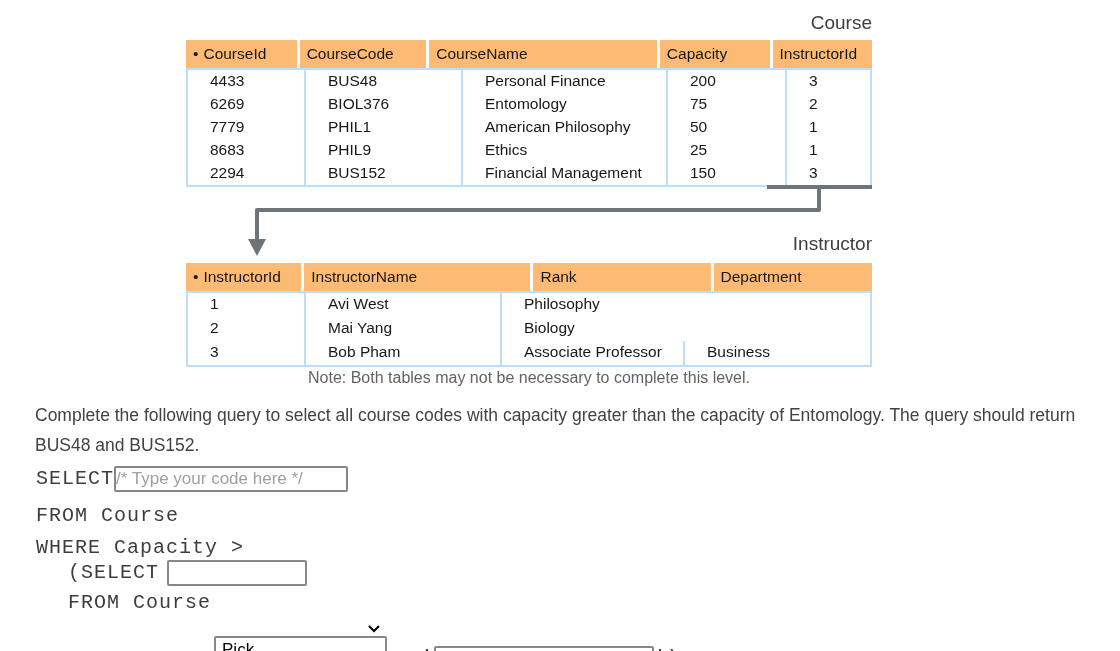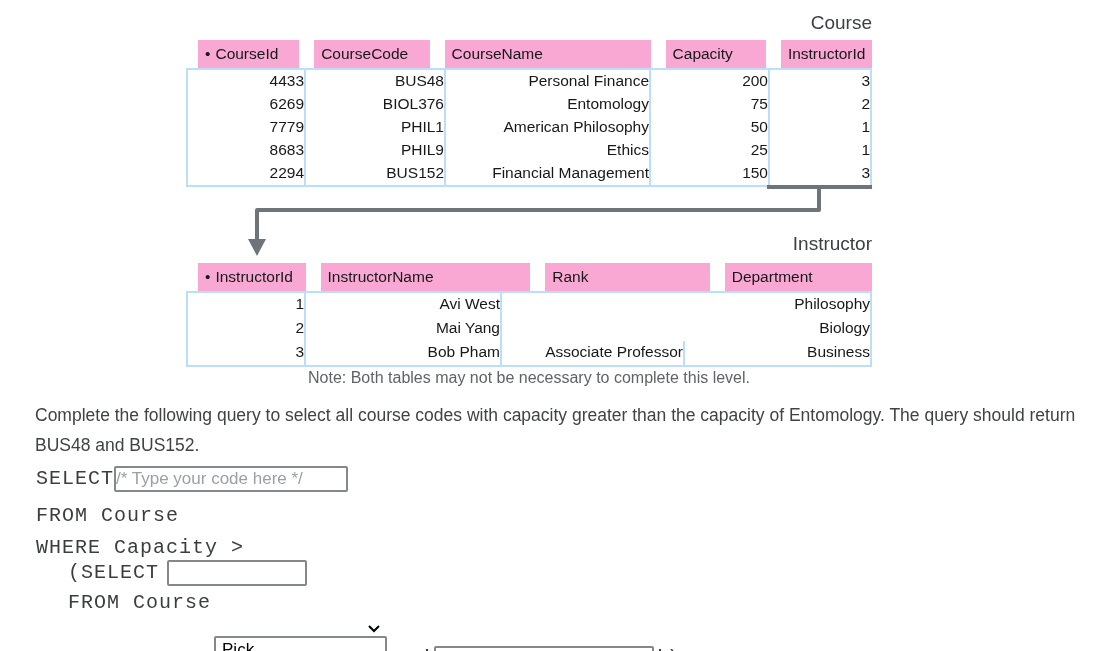--- a/index.html
+++ b/index.html
@@ -7,35 +7,35 @@
               font-family:"Liberation Sans", sans-serif; }
   .abs { position:absolute; }
 
   
   .tbl-title { left:186px; width:686px; text-align:right; font-size:19px; color:#3c4044; }
   .note { left:156px; width:746px; text-align:center; font-size:16px; color:#5f6368; }
 
   
   .dbtable { left:186px; width:686px; }
   .hdr { display:flex; height:28px; }
-  .hc { background:#f9a8d4; box-sizing:border-box; padding:5px 12px 0 7px; margin-right:3px;
-        font-size:15.5px; color:#17181a; white-space:nowrap; overflow:hidden;margin-left:12px; }
+  .hc { background:#fdba74; box-sizing:border-box; padding:5px 12px 0 7px; margin-right:3px;
+        font-size:15.5px; color:#17181a; white-space:nowrap; overflow:hidden; }
   .hc:last-child { margin-right:0; }
   .key-marker { margin-right:5px; }
   .bdy { border:2px solid #BBDEFB; box-sizing:border-box; width:686px; background:#fff; }
   .trow { display:flex; }
   .course .trow { height:23px; }
   .instr  .trow { height:24px; }
-  .bc { box-sizing:border-box; border-right:2px solid #BBDEFB; padding:2px 0 0 6px;
-        font-size:15.5px; color:#17181a; white-space:nowrap; overflow:hidden;text-align:right; }
+  .bc { box-sizing:border-box; border-right:2px solid #BBDEFB; padding:2px 0 0 22px;
+        font-size:15.5px; color:#17181a; white-space:nowrap; overflow:hidden; }
   .bc.last { border-right:none; flex:1; }
 
   
   .c-h0{width:117px}.c-h1{width:134px}.c-h2{width:242px}.c-h3{width:116px}.c-h4{width:105px}
-  .c-b0{width:118px}.c-b1{width:140px}.c-b2{width:205px}.c-b3{width:119px}
+  .c-b0{width:118px}.c-b1{width:157px}.c-b2{width:205px}.c-b3{width:119px}
   
   .i-h0{width:117px}.i-h1{width:230px}.i-h2{width:180px}.i-h3{width:161px}
   .i-b0{width:118px}.i-b1{width:196px}.i-b2{width:183px}
 
   
   .instructions { left:35px; top:400px; width:1062px; font-size:17.5px; line-height:30px; color:#3f4347; }
 
   
   .code { left:36px; top:466px; font-family:"Liberation Mono", monospace; font-size:20px;
           color:#3b3e41; letter-spacing:1px; }

